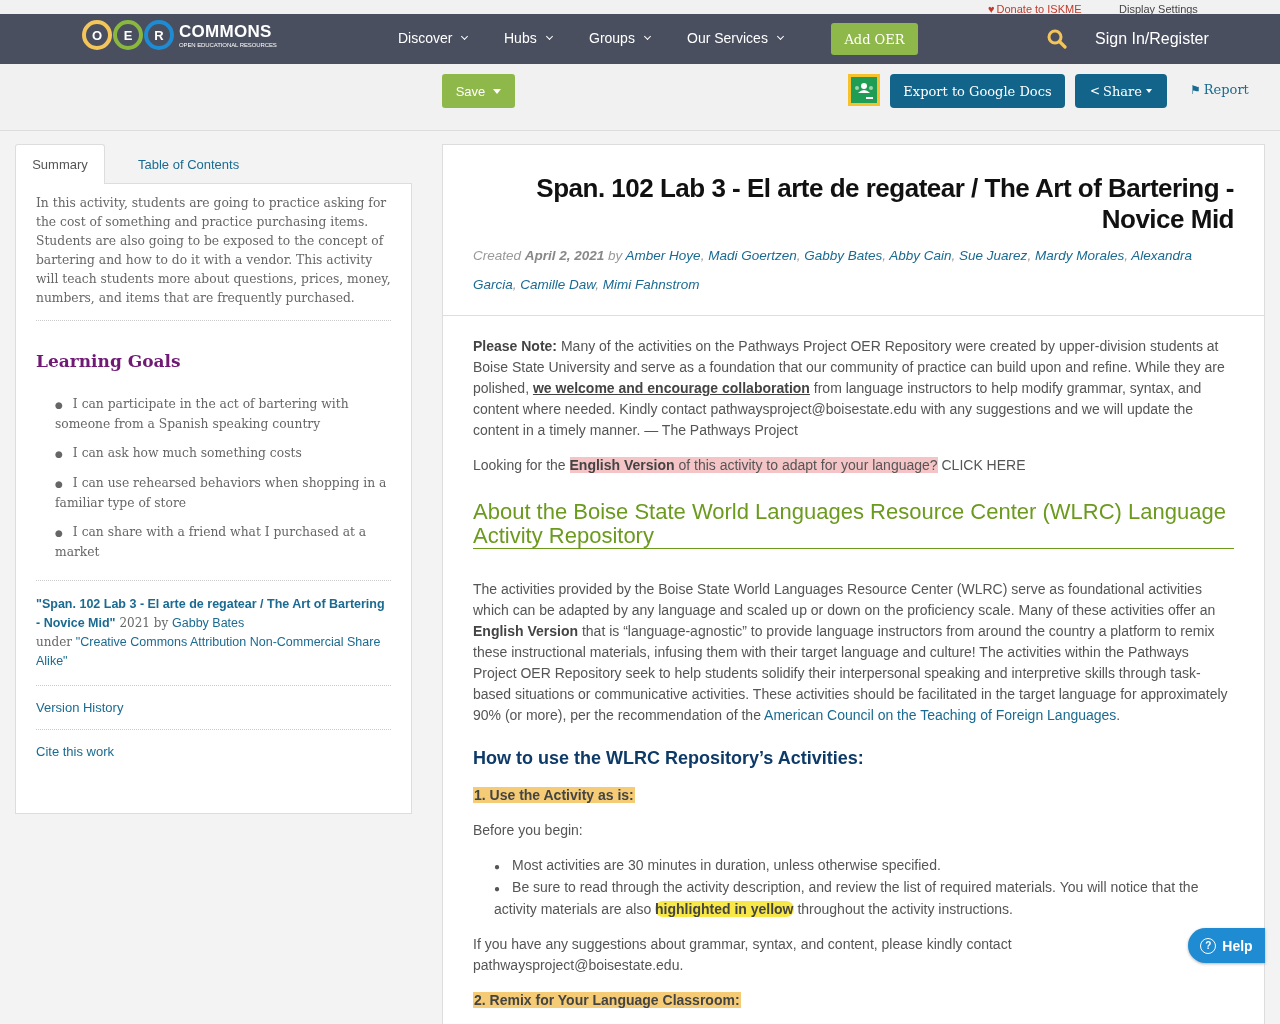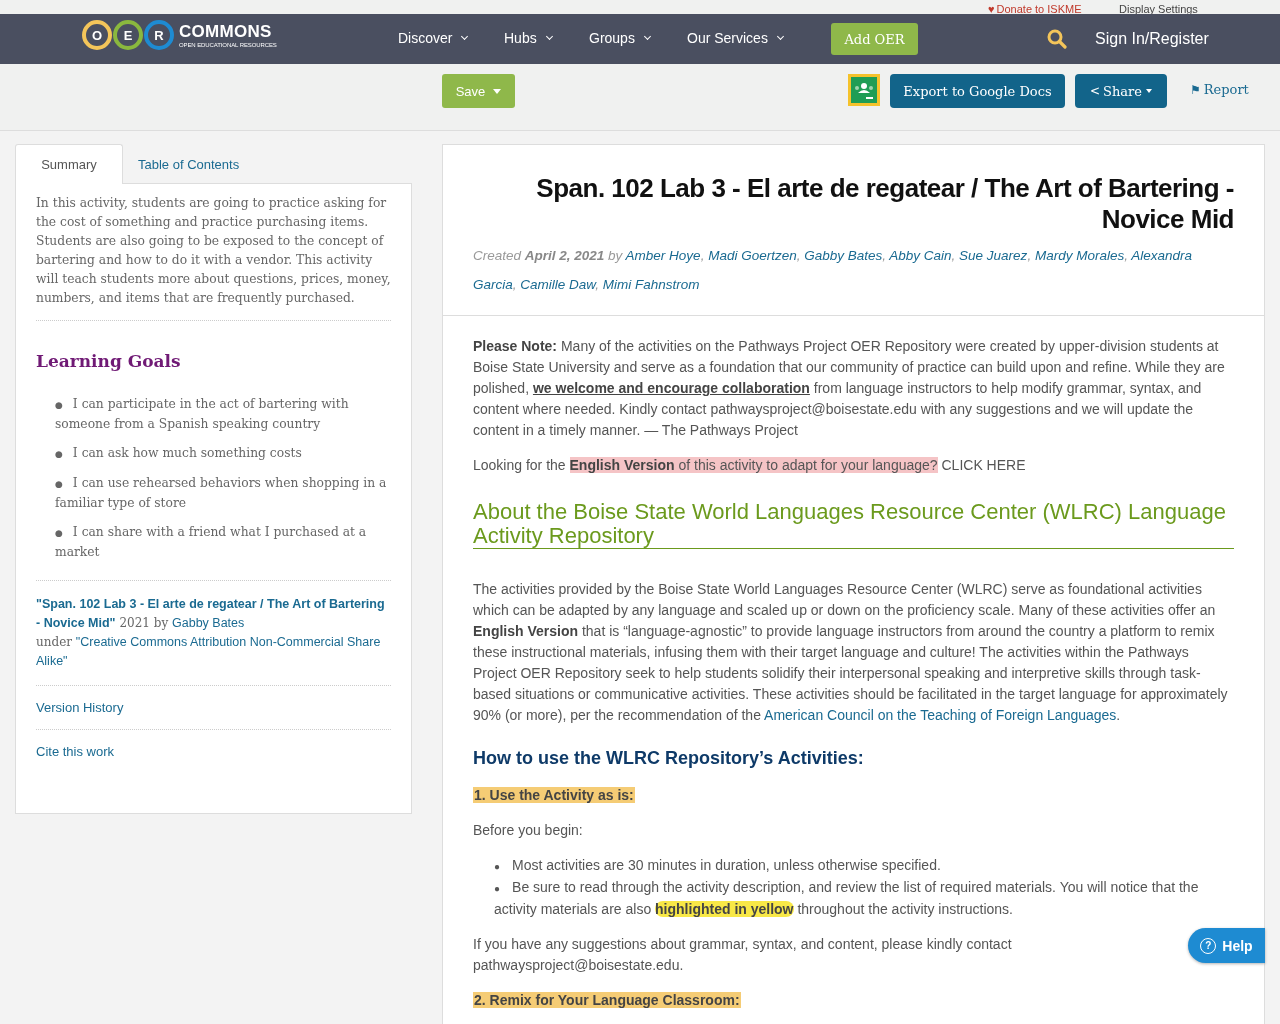--- a/index.html
+++ b/index.html
@@ -99,21 +99,21 @@
   .report-link .flag-icon { font-size: 12px; margin-right: 3px; }
 
   
   .sidebar { position: absolute; left: 15px; top: 144px; width: 397px; }
   .tabs { height: 40px; position: relative; }
   .tab {
     position: absolute; top: 0; height: 40px; padding: 0 15px;
     display: flex; align-items: center; font-size: 13px;
   }
   .tab.active {
-    left: 0; width: 108px; background: #fff; color: #555;
+    left: 0; width: 90px; background: #fff; color: #555;
     border: 1px solid #ddd; border-bottom: none; border-radius: 3px 3px 0 0;
     z-index: 2; justify-content: center;
   }
   .tab.toc { left: 108px; color: #1a6a91; }
   .sidebar-panel {
     background: #fff; border: 1px solid #ddd; margin-top: -1px;
     padding: 10px 20px 18px 20px; height: 631px;
   }
   .summary-text {
     font-family: "DejaVu Serif", serif; font-size: 12.3px; line-height: 19px;

